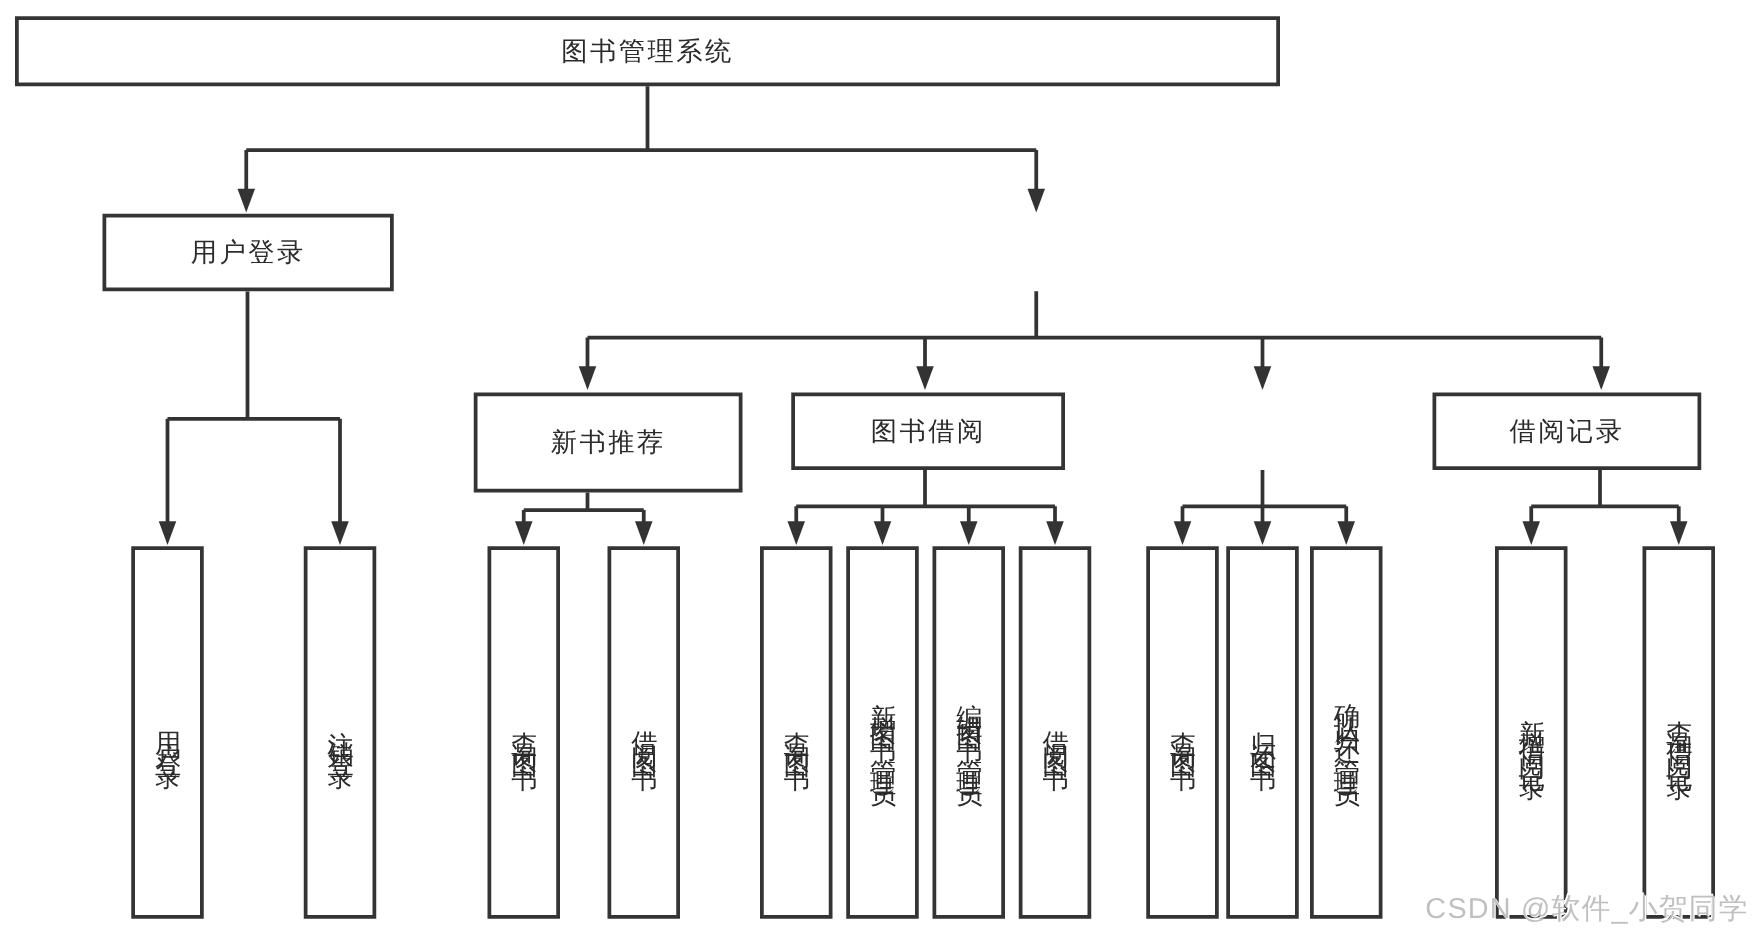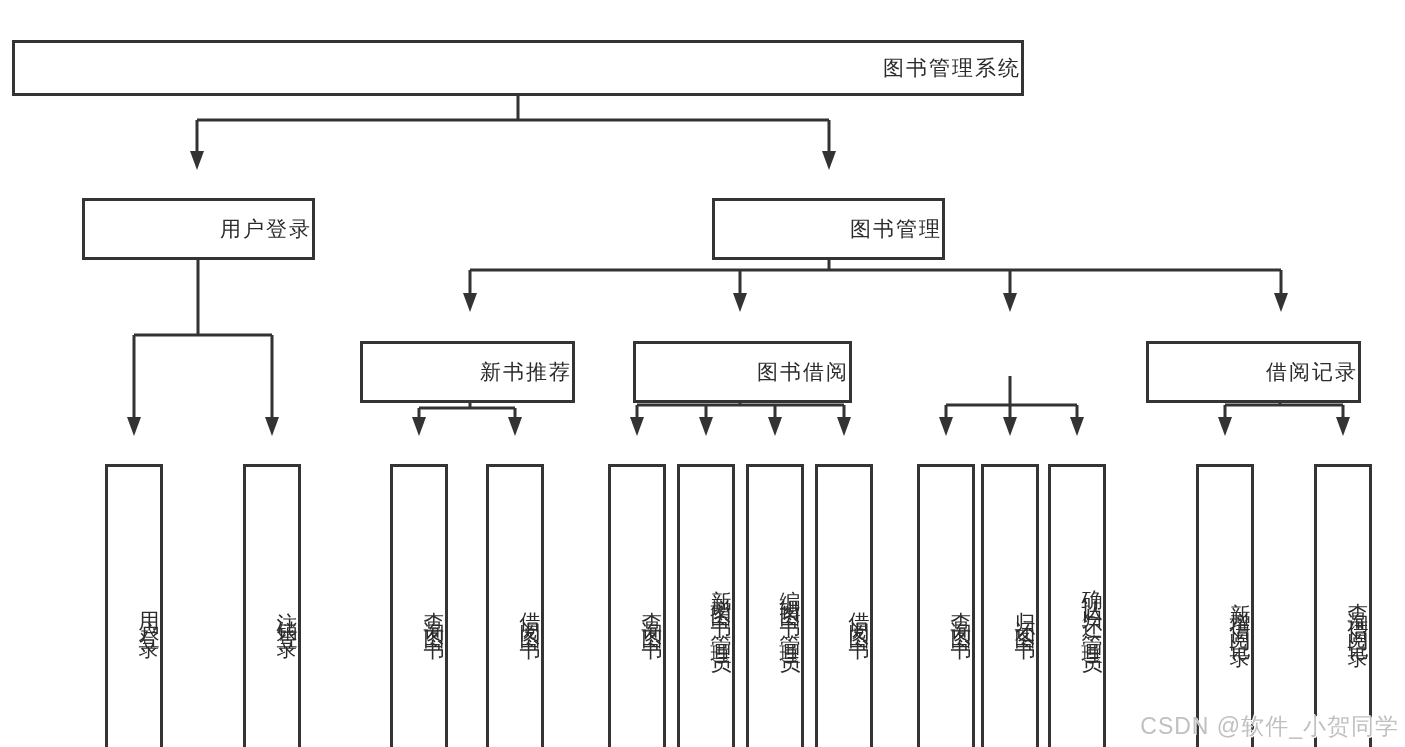--- a/index.html
+++ b/index.html
@@ -9,23 +9,22 @@
     background:#ffffff;
     font-family:"Liberation Sans","DejaVu Sans",sans-serif;
     overflow:hidden;
   }
   .connectors{position:absolute;left:0;top:0;width:1405px;height:747px;}
   .box{
     position:absolute;
     background:#ffffff;
     border:3px solid #343434;
     box-sizing:border-box;
-    display:flex;align-items:center;justify-content:flex-end;
+    display:flex;align-items:center;justify-content:center;
     color:#2b2b2b;
-    margin-top:27px;
   }
   .h-box span{
     font-size:21px;
     letter-spacing:2px;
     white-space:nowrap;
   }
   .v-box span{
     writing-mode:vertical-rl;
     text-orientation:mixed;
     font-size:21px;
@@ -88,25 +87,22 @@
     </g>
   </svg>
 
   <div class="box h-box" style="left:12px;top:13px;width:1012px;height:56px">
     <span>图书管理系统</span>
   </div>
 
   <div class="box h-box" style="left:82px;top:171px;width:233px;height:62px">
     <span>用户登录</span>
   </div>
-  <div class="box h-box" style="left:712px;top:171px;width:233px;height:62px">
-    <span>图书管理</span>
-  </div>
 
-  <div class="box h-box" style="left:360px;top:314px;width:215px;height:62px">
+  <div class="box h-box" style="left:379px;top:314px;width:215px;height:80px">
     <span>新书推荐</span>
   </div>
   <div class="box h-box" style="left:633px;top:314px;width:219px;height:62px">
     <span>图书借阅</span>
   </div>
   <div class="box h-box" style="left:1146px;top:314px;width:215px;height:62px">
     <span>借阅记录</span>
   </div>
 
   <div class="box v-box" style="left:105px;top:437px;width:58px;height:298px">

